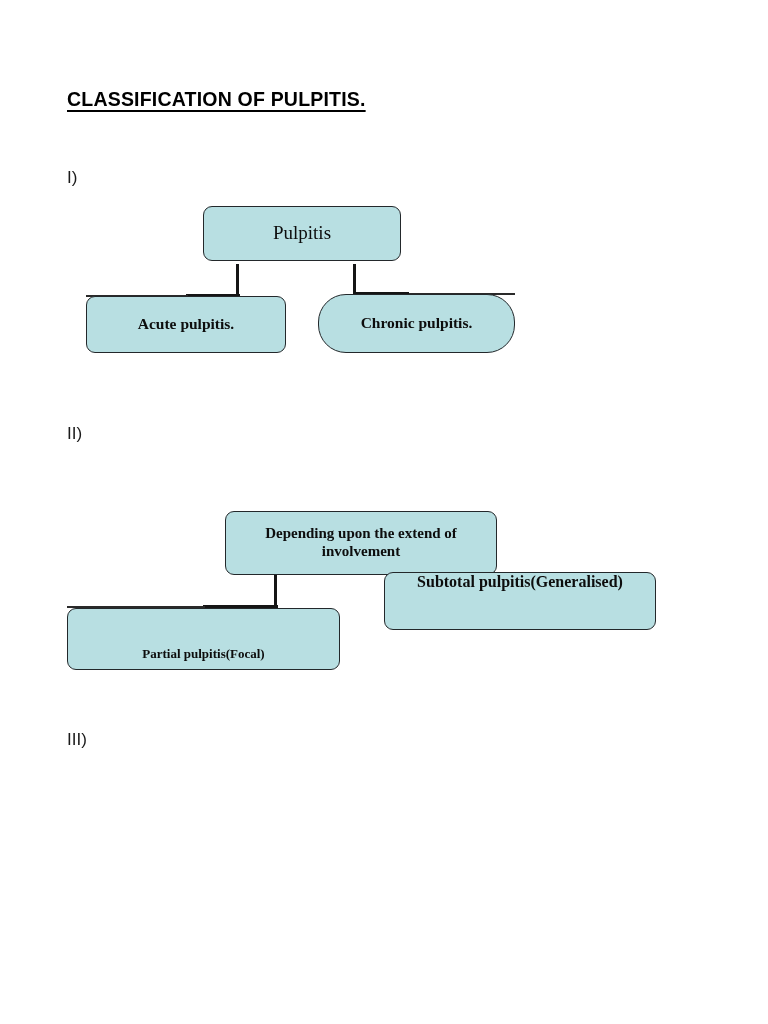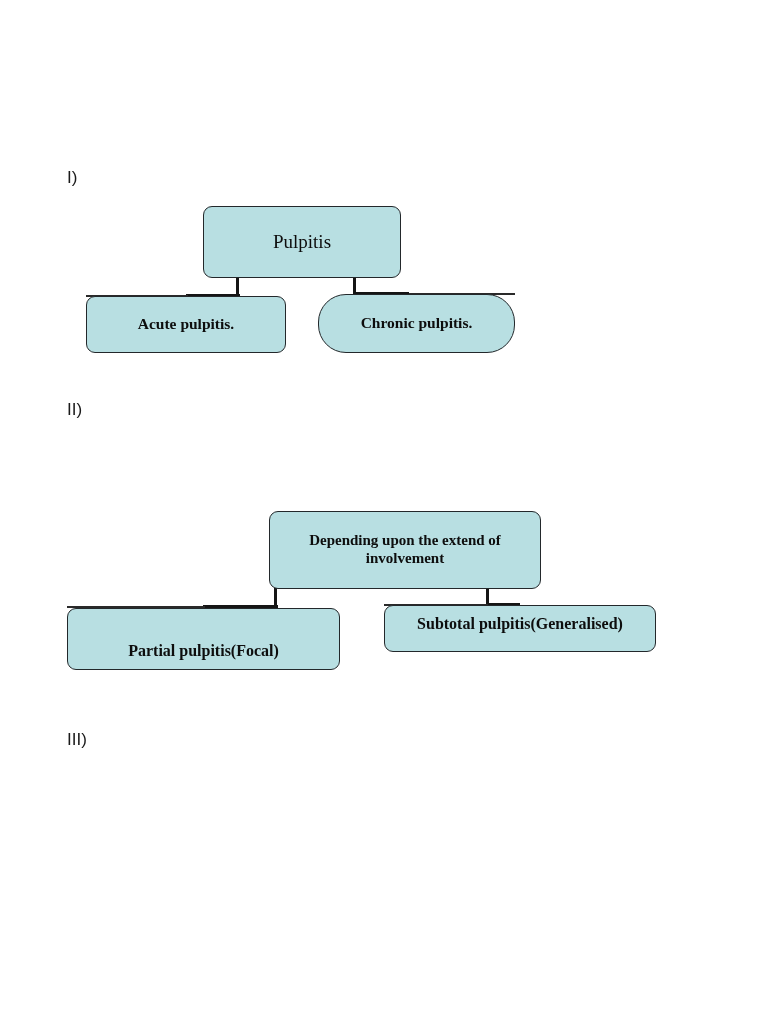--- a/index.html
+++ b/index.html
@@ -39,21 +39,21 @@
   
   .numeral {
     position: absolute;
     left: 67px;
     font-family: "Liberation Sans", sans-serif;
     font-size: 17px;
     color: #1a1a1a;
     white-space: nowrap;
   }
   #numeral-1 { top: 168px; }
-  #numeral-2 { top: 400px; }
+  #numeral-2 { top: 424px; }
   #numeral-3 { top: 730px; }
 
   
   .node {
     position: absolute;
     box-sizing: border-box;
     background: #b8dfe2;
     border: 1.4px solid #23282b;
     border-radius: 9px;
     display: flex;
@@ -69,21 +69,21 @@
     display: block;
     line-height: 1.18;
     padding: 0 6px;
   }
 
   
   #node-pulpitis {
     left: 203px;
     top: 206px;
     width: 198px;
-    height: 72px;
+    height: 55px;
     font-size: 19px;
     font-weight: normal;
   }
   #node-acute {
     left: 86px;
     top: 296px;
     width: 200px;
     height: 57px;
     font-size: 15.5px;
     font-family: Liberation Serif, serif;
@@ -95,40 +95,39 @@
     height: 59px;
     font-size: 15.5px;
     border-radius: 28px;
   }
 
   
   #node-depending {
     left: 225px;
     top: 511px;
     width: 272px;
-    height: 78px;
+    height: 64px;
     font-size: 15px;
-    margin-left: 44px;
   }
   #node-partial {
     left: 67px;
     top: 608px;
     width: 273px;
     height: 62px;
-    font-size: 16px;
+    font-size: 13px;
     align-items: flex-end;
     padding-bottom: 8px;
   }
   #node-subtotal {
     left: 384px;
-    top: 605px;
+    top: 572px;
     width: 272px;
-    height: 47px;
+    height: 58px;
     font-size: 16px;
-    align-items: center;
+    align-items: flex-start;
     padding-bottom: 8px;
   }
 
   
   .conn-v {
     position: absolute;
     width: 3.4px;
     background: #151515;
     z-index: 1;
   }
@@ -159,20 +158,21 @@
   #conn2-h-left   { left: 203px; top: 605px; width: 75px; }
   #conn2-h-right  { left: 486px; top: 603px; width: 34px; }
   #conn2-h-left-thin  { left: 67px; top: 606px; width: 138px; }
   #conn2-h-right-thin { left: 384px; top: 604px; width: 104px; }
 </style>
 </head>
 <body>
 
 <div class="page">
 
+  <div class="doc-title">CLASSIFICATION OF PULPITIS.</div>
 
   <div class="numeral" id="numeral-1">I)</div>
 
   <div>
 
     <div class="node" id="node-pulpitis">
       <span class="node-label">Pulpitis</span>
     </div>
 
     <div class="conn-v" id="conn1-v-left"></div>

